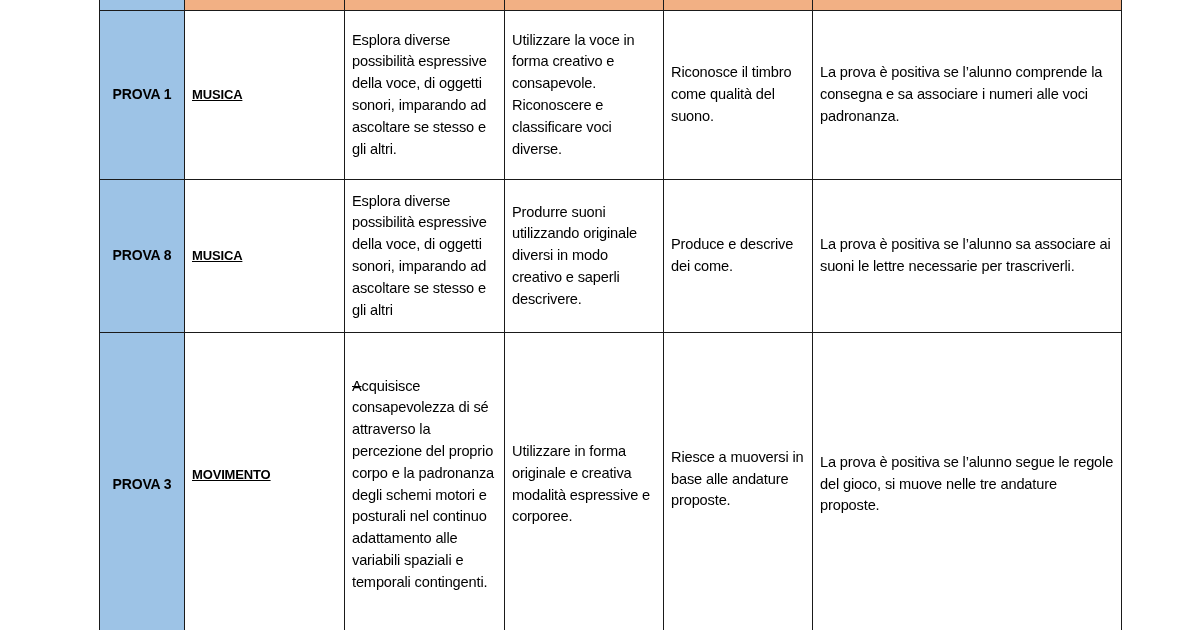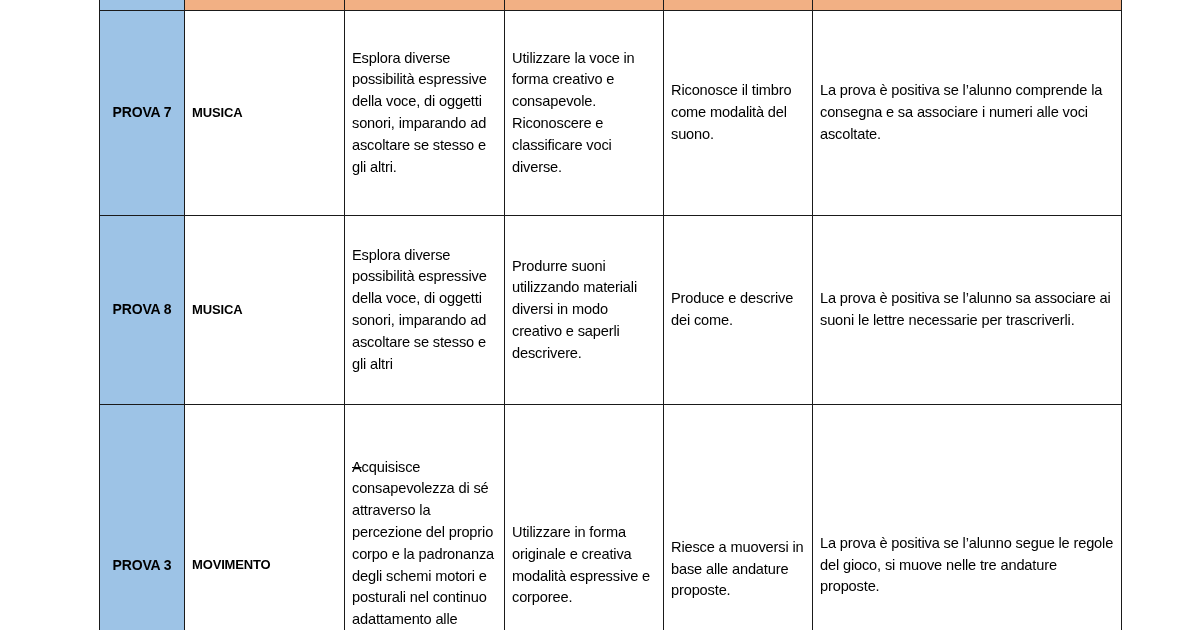--- a/index.html
+++ b/index.html
@@ -18,21 +18,21 @@
     .table {
       position: absolute;
       left: 99px;
       top: -1px;
       width: 1022px;
       border-collapse: collapse;
       table-layout: fixed;
     }
     .table td {
       border: 1.5px solid #1a1a1a;
-      padding: 18px 7px;
+      padding: 0 7px;
       vertical-align: middle;
       font-size: 14.6px;
       line-height: 21.8px;
       letter-spacing: -0.15px;
     }
     .table tr.header td {
       background: #f2b084;
       height: 11px;
       padding: 0;
       border-top: none;
@@ -43,20 +43,21 @@
       text-align: center;
       padding: 0 4px;
       font-size: 14px;
     }
     .table tr.header td.label-col {
       background: #9dc3e6;
     }
     .table td.area {
       font-weight: bold;
       font-size: 13px;
+      text-decoration: underline;
     }
     .table tr.r1 td { height: 168px; }
     .table tr.r2 td { height: 152px; }
     .table tr.r3 td { height: 283px; }
     .table tr.r3 td.area { vertical-align: middle; padding-bottom: 20px; }
     .table td.mid { vertical-align: middle; }
     .table td.shift-up { padding-bottom: 10px; }
     .strike { text-decoration: line-through; }
   </style>
 </head>
@@ -75,33 +76,33 @@
       <tr class="header">
     <td class="label-col"></td>
     <td></td>
     <td></td>
     <td></td>
     <td></td>
     <td></td>
   </tr>
 
   <tr class="r1">
-    <td class="label-col">PROVA 7</td>
+    <td class="label-col">PROVA 1</td>
     <td class="area">MUSICA</td>
     <td class="mid">Esplora diverse possibilità espressive della voce, di oggetti sonori, imparando ad ascoltare se stesso e gli altri.</td>
     <td class="mid">Utilizzare la voce in forma creativo e consapevole. Riconoscere e classificare voci diverse.</td>
-    <td class="mid">Riconosce il timbro come modalità del suono.</td>
-    <td class="mid">La prova è positiva se l’alunno comprende la consegna e sa associare i numeri alle voci ascoltate.</td>
+    <td class="mid">Riconosce il timbro come qualità del suono.</td>
+    <td class="mid">La prova è positiva se l’alunno comprende la consegna e sa associare i numeri alle voci padronanza.</td>
   </tr>
 
   <tr class="r2">
     <td class="label-col">PROVA 8</td>
     <td class="area">MUSICA</td>
     <td class="mid">Esplora diverse possibilità espressive della voce, di oggetti sonori, imparando ad ascoltare se stesso e gli altri</td>
-    <td class="mid">Produrre suoni utilizzando materiali diversi in modo creativo e saperli descrivere.</td>
+    <td class="mid">Produrre suoni utilizzando originale diversi in modo creativo e saperli descrivere.</td>
     <td class="mid">Produce e descrive dei come.</td>
     <td class="mid">La prova è positiva se l’alunno sa associare ai suoni le lettre necessarie per trascriverli.</td>
   </tr>
 
   <tr class="r3">
     <td class="label-col">PROVA 3</td>
     <td class="area">MOVIMENTO</td>
     <td class="mid"><span class="strike">A</span><span>cquisisce consapevolezza di sé attraverso la percezione del proprio corpo e la padronanza degli schemi motori e posturali nel continuo adattamento alle variabili spaziali e temporali contingenti.</span></td>
     <td class="mid">Utilizzare in forma originale e creativa modalità espressive e corporee.</td>
     <td class="mid shift-up">Riesce a muoversi in base alle andature proposte.</td>

